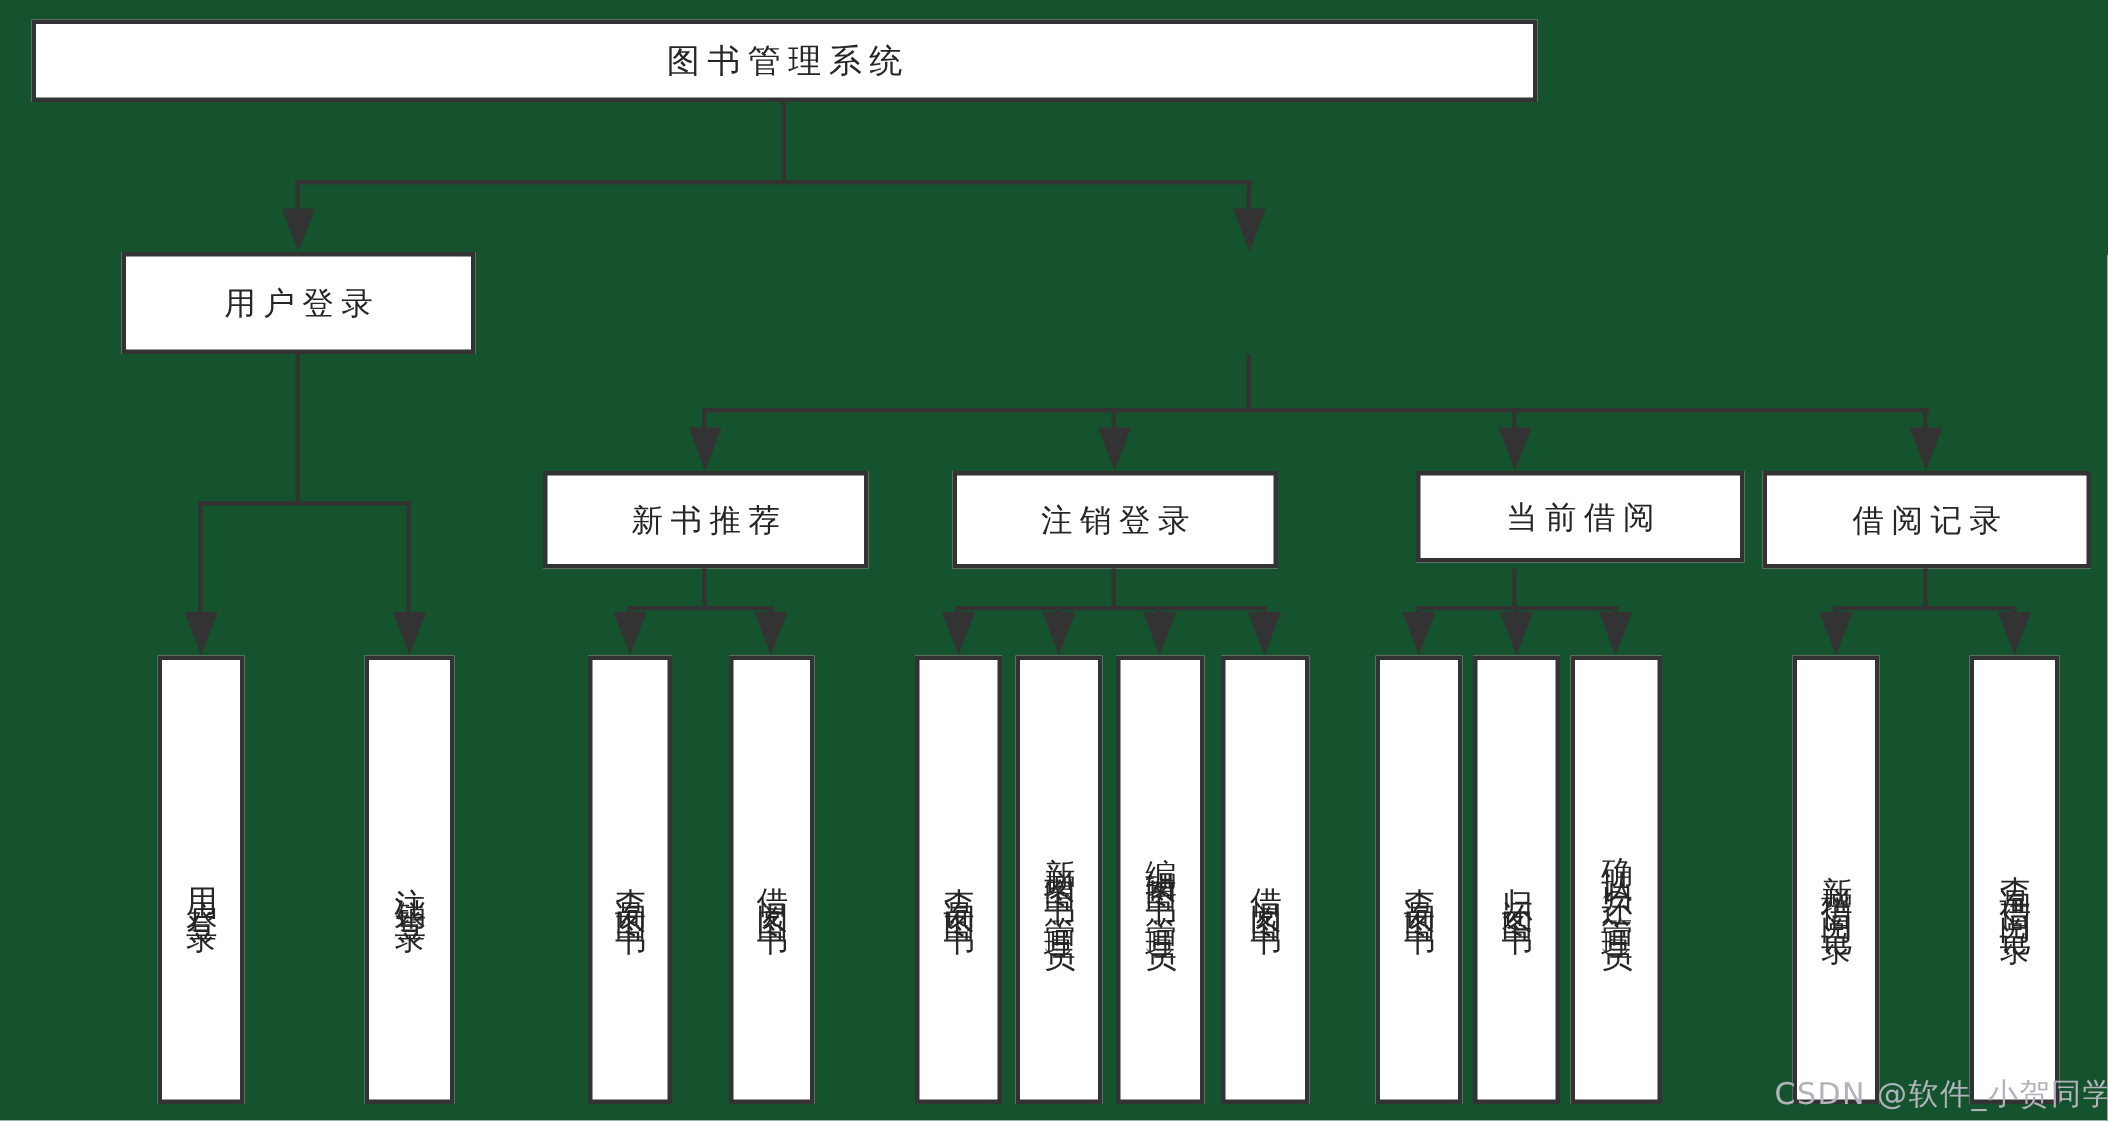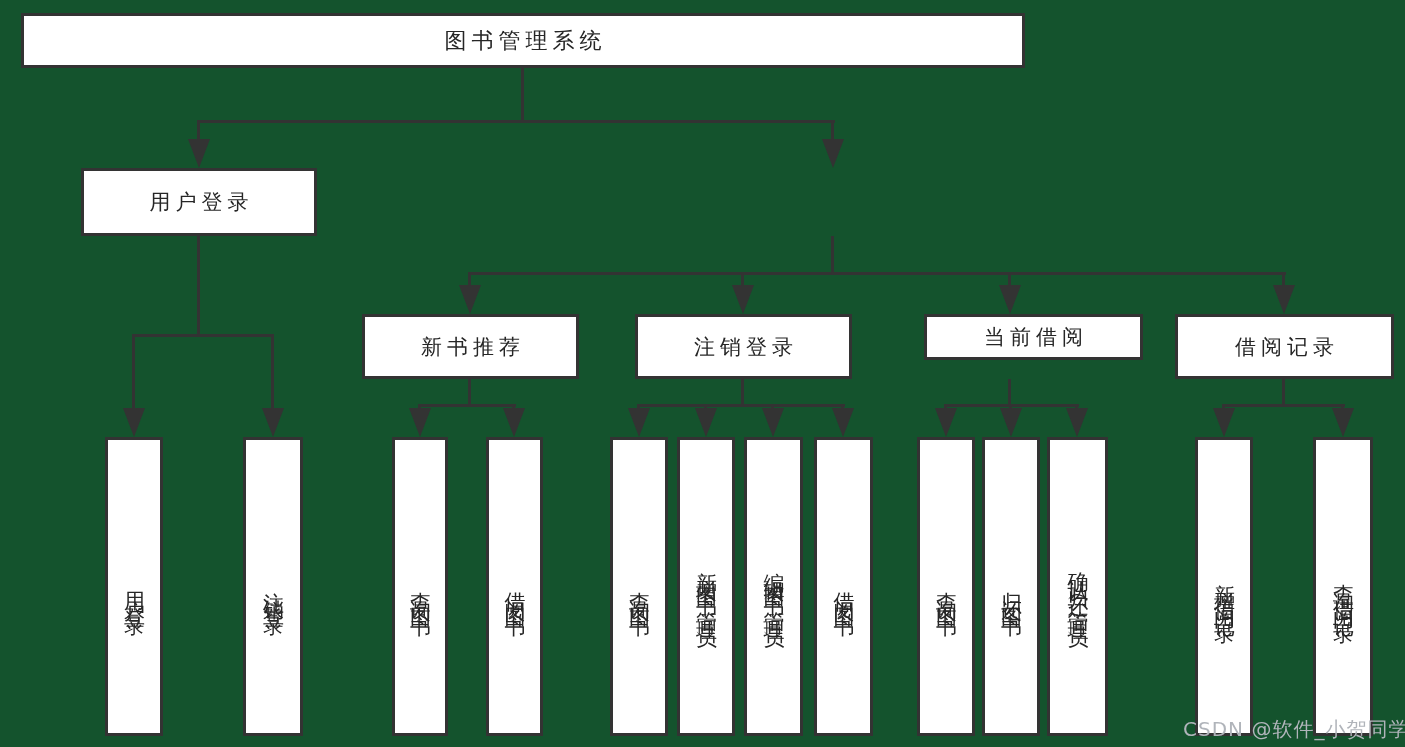--- a/index.html
+++ b/index.html
@@ -67,21 +67,21 @@
   <div class="arrow" style="left:999px;top:285px;"></div>
   <div class="vline" style="left:1282px;top:272px;height:18px;"></div>
   <div class="arrow" style="left:1273px;top:285px;"></div>
 
   <div class="box" style="left:362px;top:314px;width:217px;height:65px;">
     <span class="hlabel">新书推荐</span>
   </div>
   <div class="box" style="left:635px;top:314px;width:217px;height:65px;">
     <span class="hlabel">注销登录</span>
   </div>
-  <div class="box" style="left:924px;top:314px;width:219px;height:46px;">
+  <div class="box" style="left:944px;top:314px;width:219px;height:61px;">
     <span class="hlabel">当前借阅</span>
   </div>
   <div class="box" style="left:1175px;top:314px;width:219px;height:65px;">
     <span class="hlabel">借阅记录</span>
   </div>
 
   <div class="vline" style="left:468px;top:379px;height:27px;"></div>
   <div class="hline" style="left:418px;top:404px;width:98px;"></div>
   <div class="vline" style="left:418px;top:404px;height:10px;"></div>
   <div class="arrow" style="left:409px;top:408px;"></div>

